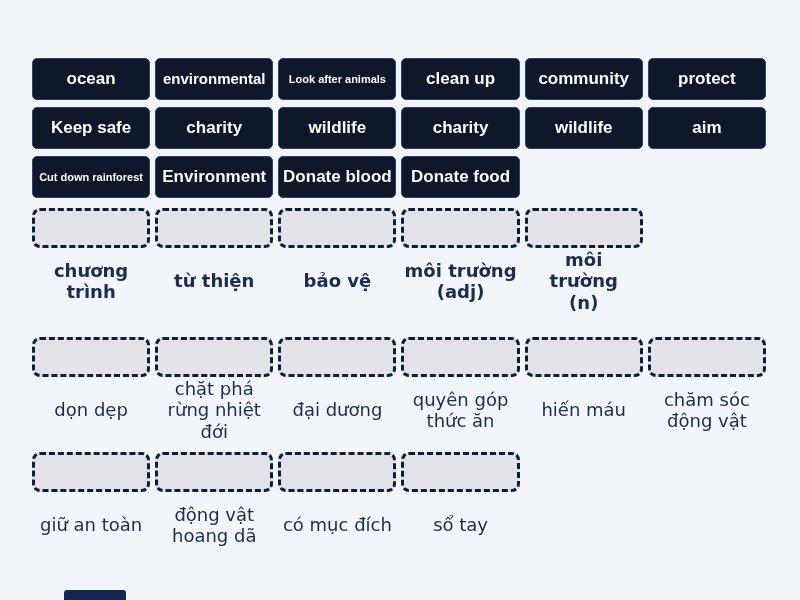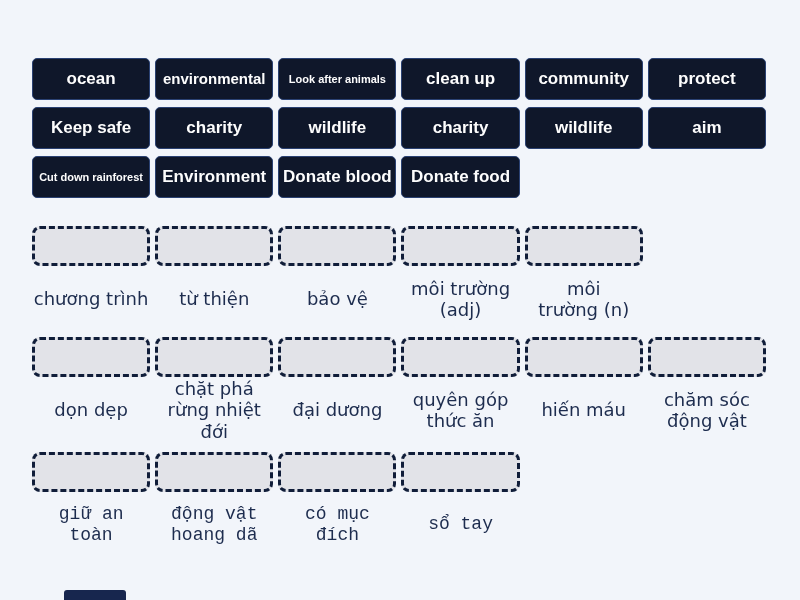--- a/index.html
+++ b/index.html
@@ -49,23 +49,23 @@
   .tile.sz-xs { font-size: 11px; }
   
   .answer-row {
     position: absolute;
     left: 32px;
     width: 734px;
     display: grid;
     grid-template-columns: repeat(6, 1fr);
     column-gap: 5px;
   }
-  .answer-row.r1 { top: 226px; }
+  .answer-row.r1 { top: 208px; font-weight: bold; }
   .answer-row.r2 { top: 337px; }
-  .answer-row.r3 { top: 452px; font-family: Liberation Mono, monospace; }
+  .answer-row.r3 { top: 452px; }
   .slot {
     height: 40px;
     box-sizing: border-box;
     background: #e2e3e8;
     border: 3px dashed #101d39;
     border-radius: 8px;
     cursor: pointer;
   }
   .answer-label {
     margin-top: 10px;

